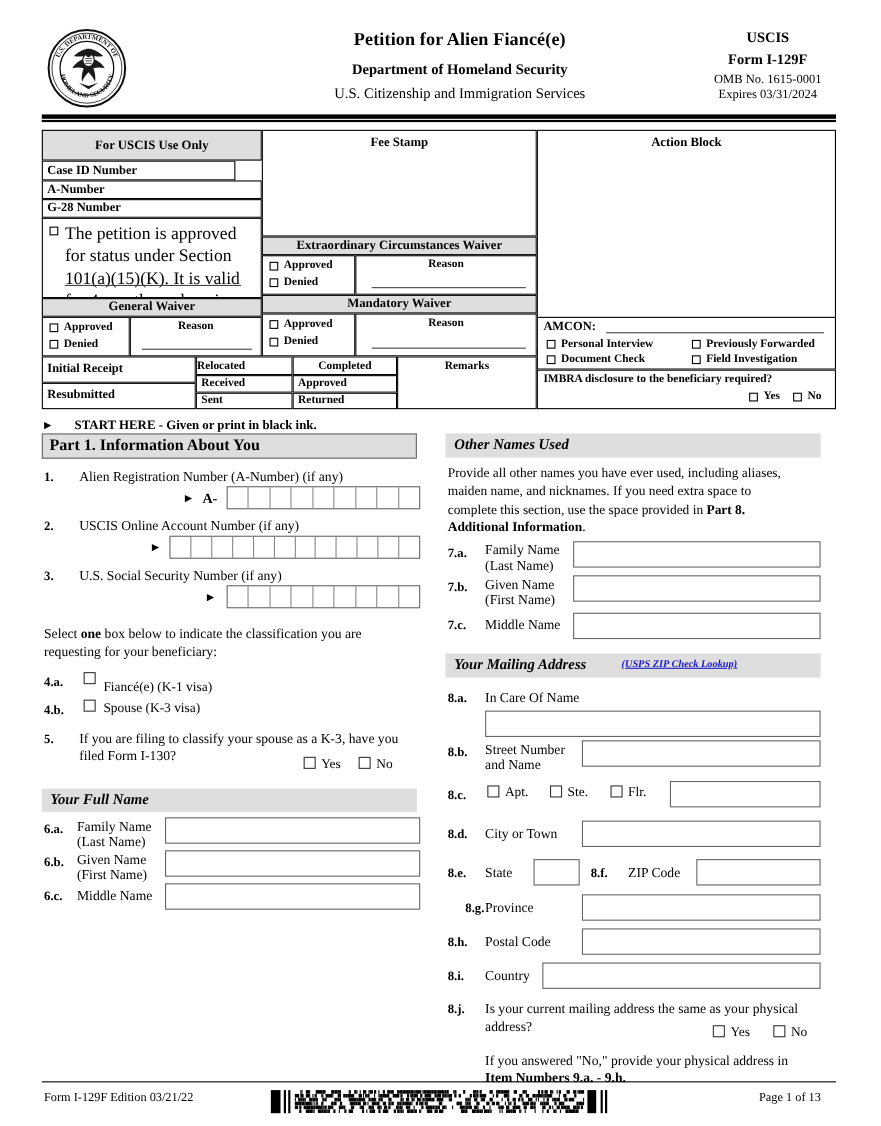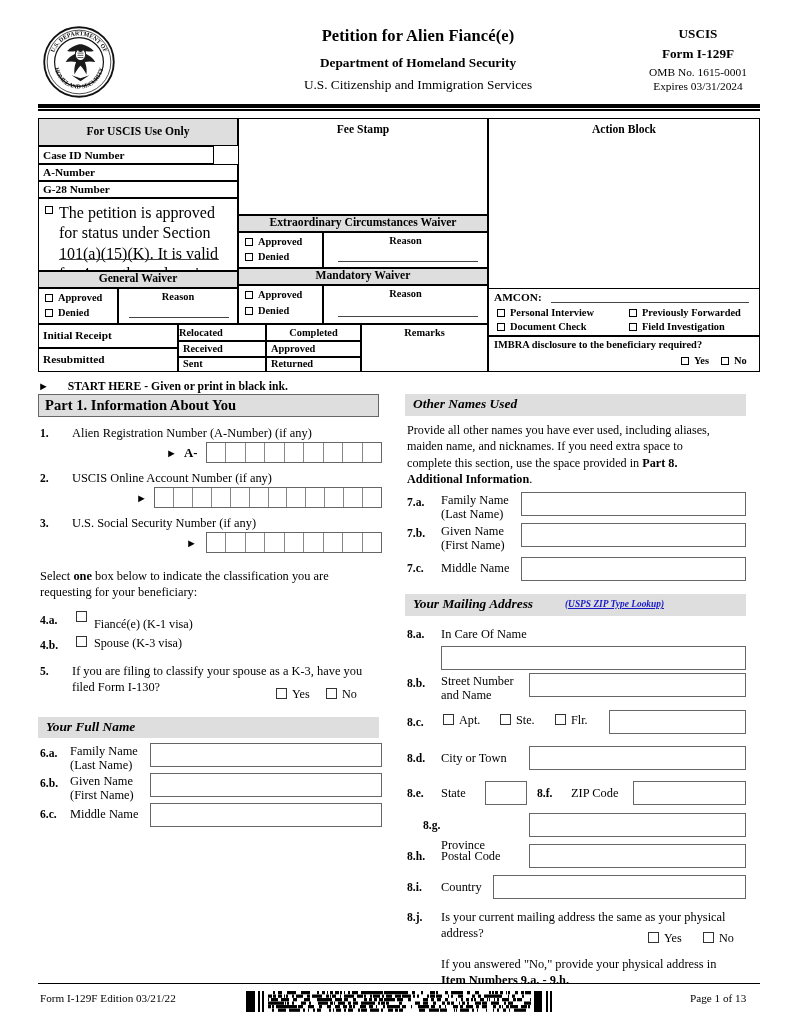--- a/index.html
+++ b/index.html
@@ -352,21 +352,21 @@
       <span>Given Name</span><br><span>(First Name)</span>
     </div>
     <div class="fieldbox" style="left:116px;top:129px;width:225px;height:24px;"></div>
 
     <div class="num" style="left:2px;top:168px;">7.c.</div>
     <div class="qtext" style="left:36px;top:166px;">Middle Name</div>
     <div class="fieldbox" style="left:116px;top:163px;width:225px;height:24px;"></div>
 
     <div class="sec-head" style="left:0;top:200px;width:341px;height:22px;">
       <span>Your Mailing Address</span>
-      <a class="ziplink" href="#">(USPS ZIP Type Lookup)</a>
+      <a class="ziplink" href="#">(USPS ZIP Check Lookup)</a>
     </div>
 
     <div class="num" style="left:2px;top:234px;">8.a.</div>
     <div class="qtext" style="left:36px;top:232px;">In Care Of Name</div>
     <div class="fieldbox" style="left:36px;top:252px;width:305px;height:24px;"></div>
 
     <div class="num" style="left:2px;top:283px;">8.b.</div>
     <div class="qtext" style="left:36px;top:281px;line-height:1.12;">
       <span>Street Number</span><br><span>and Name</span>
     </div>
@@ -386,21 +386,21 @@
     <div class="fieldbox" style="left:124px;top:352px;width:217px;height:24px;"></div>
 
     <div class="num" style="left:2px;top:393px;">8.e.</div>
     <div class="qtext" style="left:36px;top:391px;">State</div>
     <div class="fieldbox" style="left:80px;top:387px;width:42px;height:24px;"></div>
     <div class="num" style="left:132px;top:393px;">8.f.</div>
     <div class="qtext" style="left:166px;top:391px;">ZIP Code</div>
     <div class="fieldbox" style="left:228px;top:387px;width:113px;height:24px;"></div>
 
     <div class="num" style="left:18px;top:425px;">8.g.</div>
-    <div class="qtext" style="left:36px;top:443px;">Province</div>
+    <div class="qtext" style="left:36px;top:423px;">Province</div>
     <div class="fieldbox" style="left:124px;top:419px;width:217px;height:24px;"></div>
 
     <div class="num" style="left:2px;top:456px;">8.h.</div>
     <div class="qtext" style="left:36px;top:454px;">Postal Code</div>
     <div class="fieldbox" style="left:124px;top:450px;width:217px;height:24px;"></div>
 
     <div class="num" style="left:2px;top:487px;">8.i.</div>
     <div class="qtext" style="left:36px;top:485px;">Country</div>
     <div class="fieldbox" style="left:88px;top:481px;width:253px;height:24px;"></div>
 

